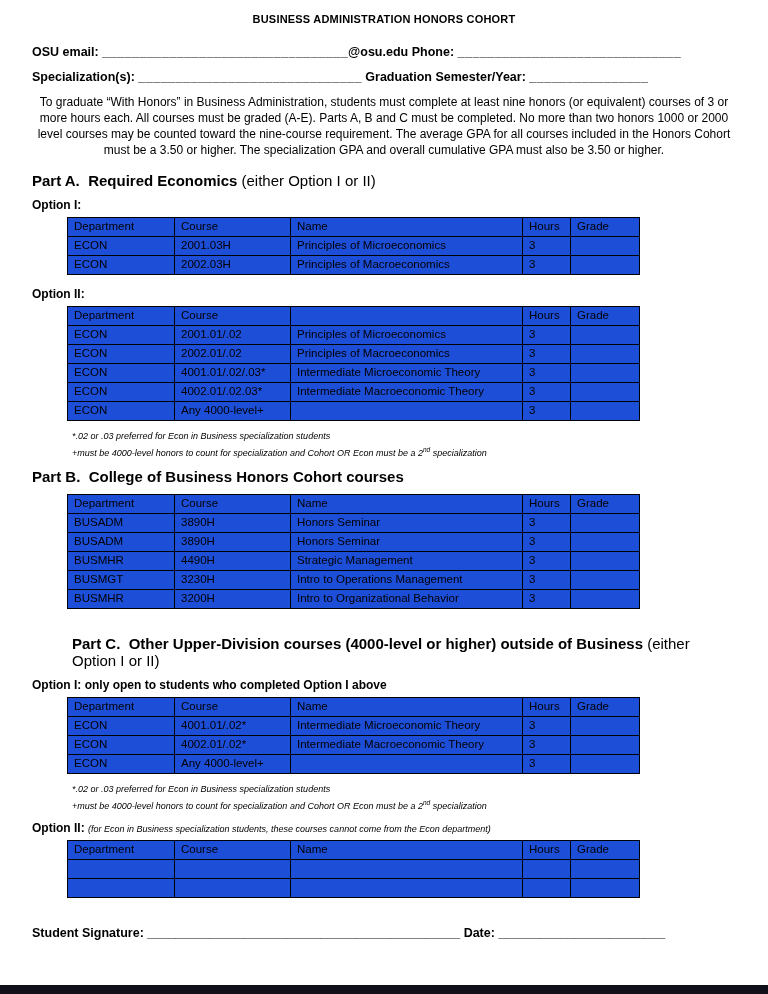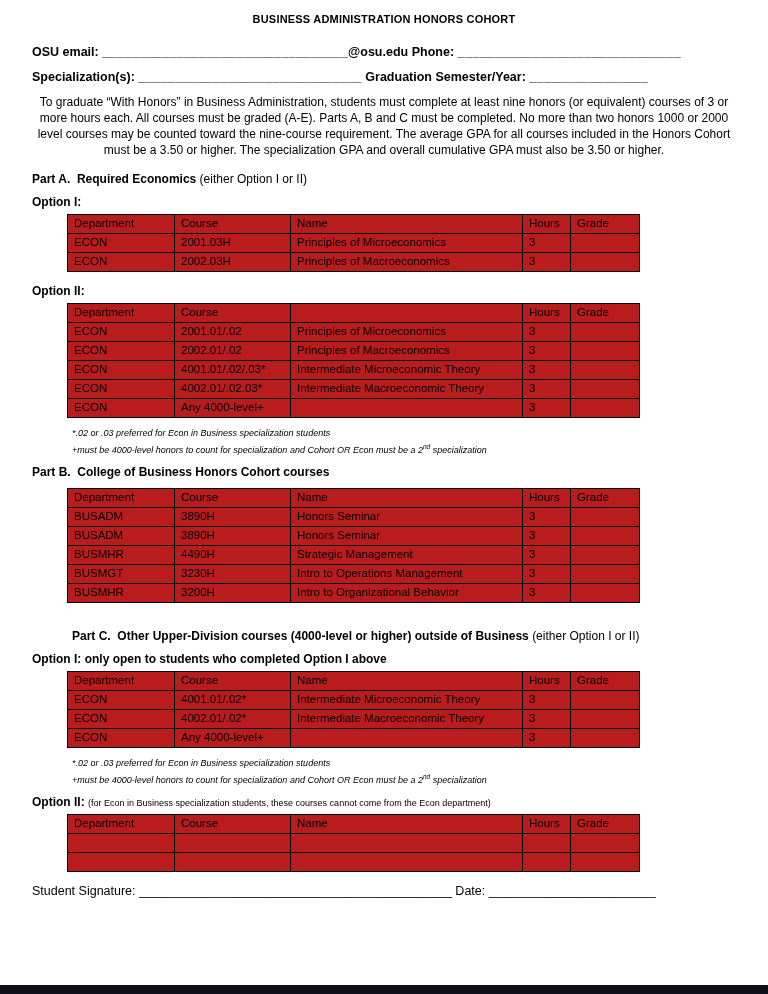--- a/index.html
+++ b/index.html
@@ -22,52 +22,52 @@
     margin-bottom: 11px; white-space: nowrap;
   }
   .field-line .blank { font-weight: bold; letter-spacing: 0.5px; }
   .id-blank { word-spacing: 3px; }
 
   .intro {
     font-size: 12px; line-height: 1.33; margin: 3px 0 13px 0;
     text-align: center;
   }
 
-  .part-heading { font-size: 12px; margin-bottom: 9px; }
+  .part-heading { font-size: 15px; margin-bottom: 9px; }
   .part-heading .bold { font-weight: bold; white-space: pre-wrap; }
   .part-heading .normal { font-weight: normal; }
   .part-c-gap { margin-top: 26px; padding-left: 40px; }
 
   .option-line { font-size: 12px; margin-bottom: 5px; }
   .option-line .bold { font-weight: bold; }
   .option-line .bold-italic { font-weight: bold; }
-  .option-line .small-italic { font-size: 9px; margin-top: 47px; }
+  .option-line .small-italic { font-style: italic; font-size: 9px; margin-top: 47px; }
 
   table.course-table {
     border-collapse: collapse; table-layout: fixed;
-    margin: 0 0 12px 35px; background: #b91c1c;
+    margin: 0 0 12px 35px; background: #1d4ed8;
   }
   table.course-table th, table.course-table td {
     border: 1px solid #000;
     font-size: 11.5px; font-weight: normal; text-align: left;
     padding: 1px 6px; height: 19px; line-height: 15px;
     overflow: hidden; white-space: nowrap;
   }
   col.c-dept  { width: 107px; }
   col.c-course{ width: 116px; }
   col.c-name  { width: 232px; }
   col.c-hours { width: 48px; }
   col.c-grade { width: 69px; }
 
   .footnotes { margin: -2px 0 10px 40px; font-size: 9px; font-style: italic; }
   .footnote { margin-bottom: 5px; }
   .footnote sup { vertical-align: super; font-size: 6.5px; }
 
   .signature-line {
-    font-size: 12.5px; font-weight: normal; margin-top: 12px;
+    font-size: 12.5px; font-weight: bold; margin-top: 28px;
     white-space: nowrap;
   }
 
   .footer-bar {
     position: absolute; left: 0; bottom: 0;
     width: 768px; height: 9px; background: #10101a;
   }
 </style>
 </head>
 <body>

